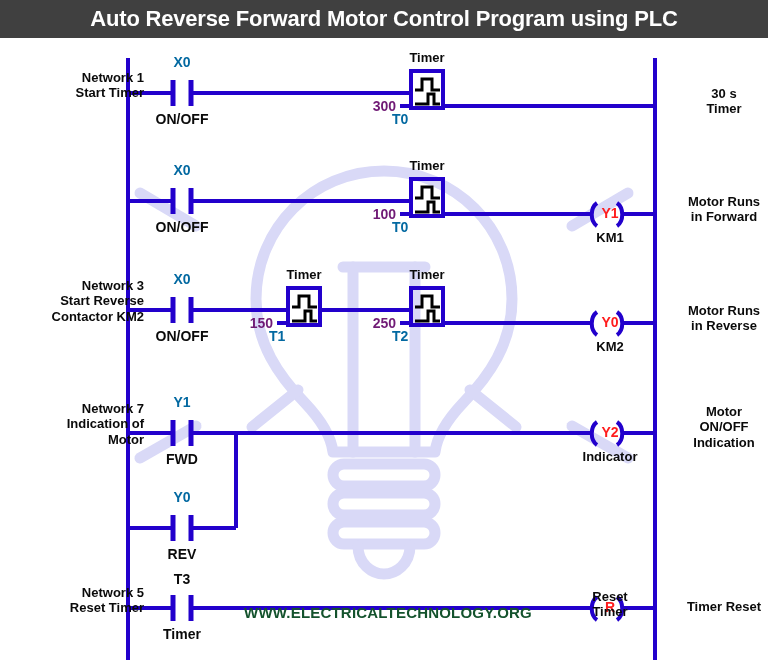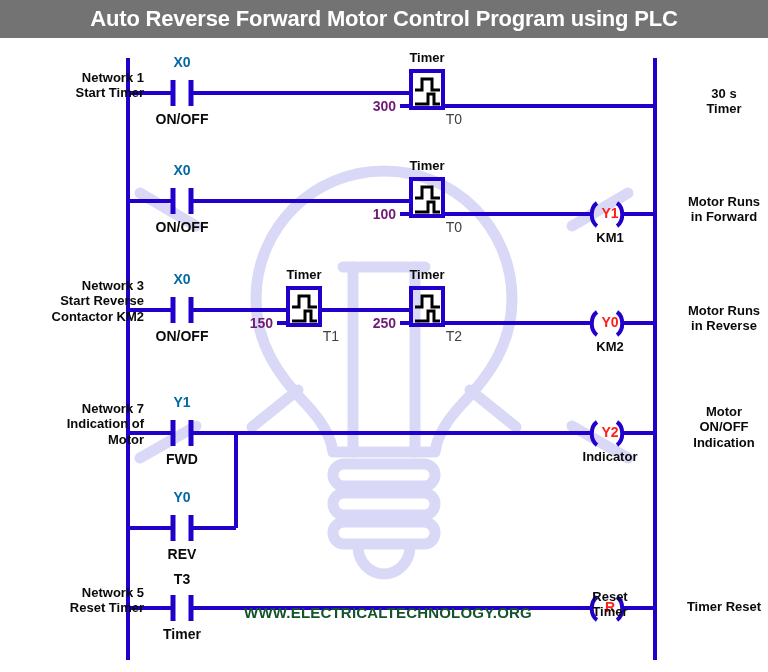--- a/index.html
+++ b/index.html
@@ -14,21 +14,21 @@
     overflow: hidden;
     position: relative;
   }
 
   
   #title-bar {
     position: absolute;
     left: 0; top: 0;
     width: 768px;
     height: 38px;
-    background: #737373;
+    background: #404040;
     display: flex;
     align-items: center;
     justify-content: center;
   }
   #title-text {
     color: #ffffff;
     font-size: 22px;
     font-weight: bold;
     letter-spacing: -0.2px;
     font-family: "Liberation Sans", sans-serif;
@@ -96,23 +96,23 @@
   }
   .block-top {
     font-size: 13px;
     font-weight: bold;
     color: #0a0a0a;
     text-align: center;
     width: 70px;
   }
   .block-bottom {
     font-size: 14px;
-    font-weight: normal;
-    color: #404040;
-    text-align: right;
+    font-weight: bold;
+    color: #0369a1;
+    text-align: left;
     width: 70px;
   }
   .preset {
     font-size: 14px;
     font-weight: bold;
     color: #701a75;
     text-align: right;
     width: 44px;
   }
   .coil-tag {

